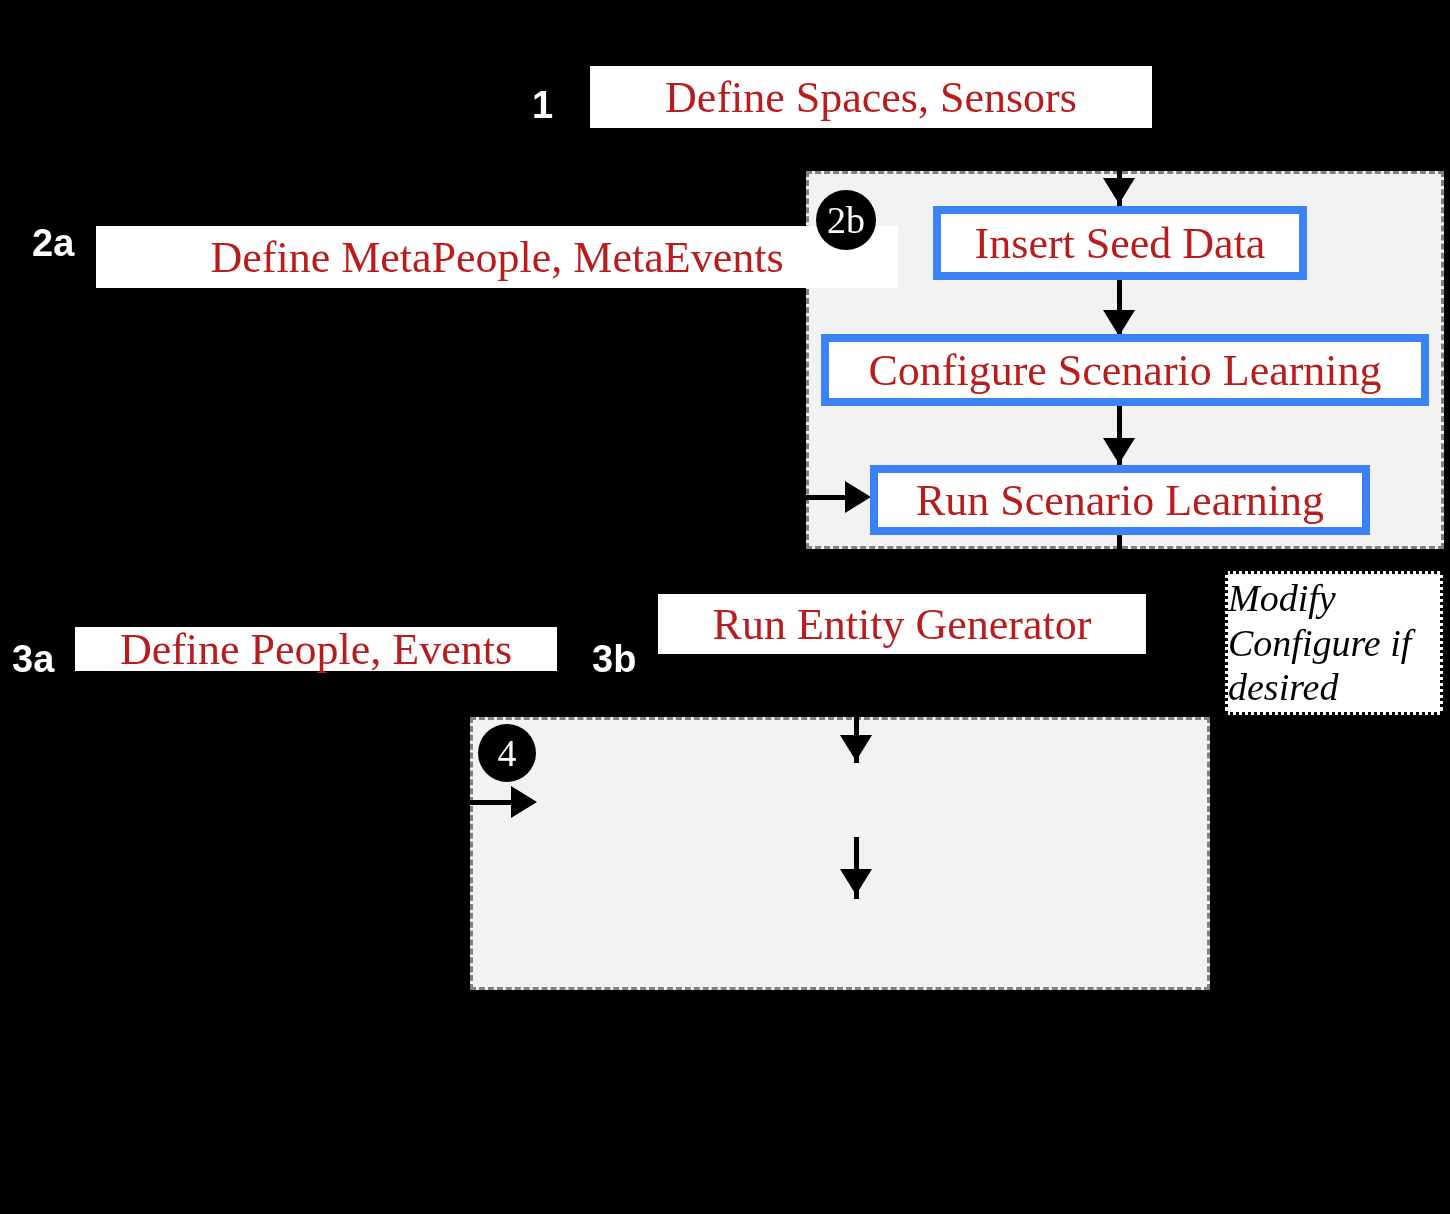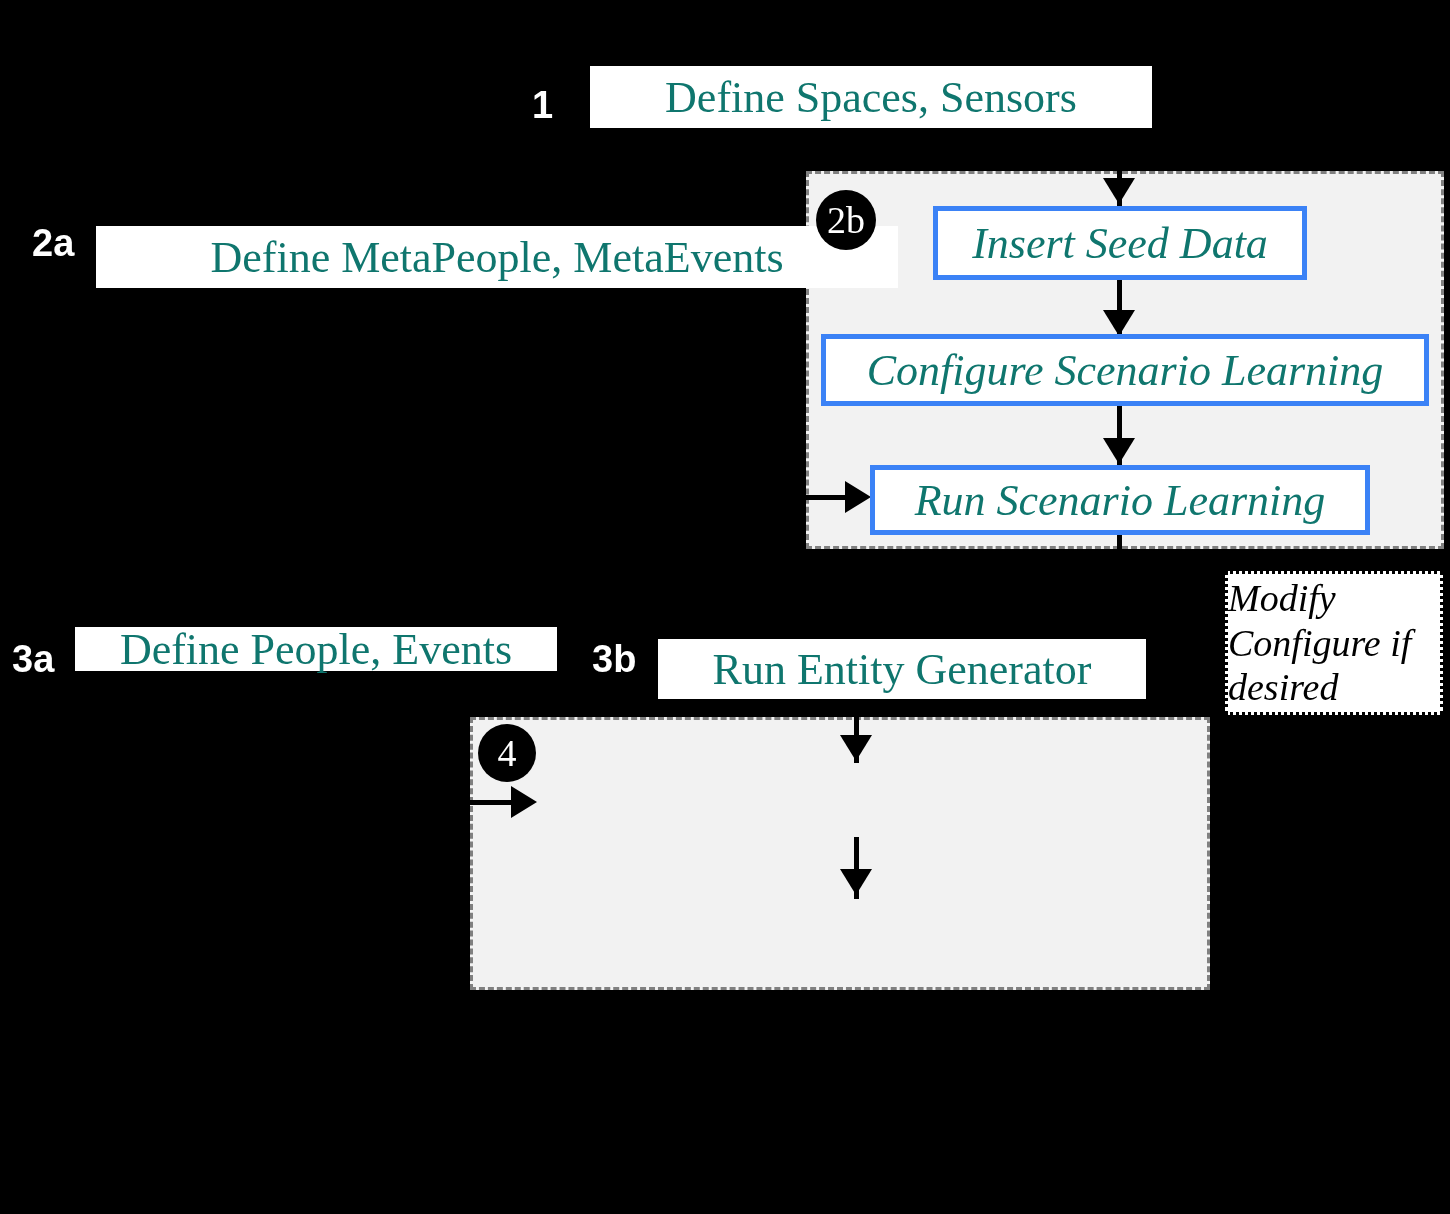--- a/index.html
+++ b/index.html
@@ -46,32 +46,31 @@
     font-weight: 700;
     line-height: 1;
     z-index: 20;
     white-space: nowrap;
   }
 
   
   .box {
     position: absolute;
     background: #ffffff;
-    color: #0f766e;
+    color: #b91c1c;
     display: flex;
     align-items: center;
     justify-content: center;
     box-sizing: border-box;
     white-space: nowrap;
     z-index: 30;
     font-family: "Liberation Serif", serif;
   }
   .box.bordered {
-    border: 5px solid #3b82f6;
-    font-style: italic;
+    border: 8px solid #3b82f6;
   }
   .box.plain {
     border: 0;
   }
 
   
   .note {
     position: absolute;
     background: #ffffff;
     color: #000000;
@@ -169,21 +168,21 @@
   <div class="box plain" style="left:96px; top:226px; width:802px; height:62px; font-size:44px;">Define MetaPeople, MetaEvents</div>
 
   <div class="box bordered" style="left:933px; top:206px; width:374px; height:74px; font-size:44px;">Insert Seed Data</div>
 
   <div class="box bordered" style="left:821px; top:334px; width:608px; height:72px; font-size:44px;">Configure Scenario Learning</div>
 
   <div class="box bordered" style="left:870px; top:465px; width:500px; height:70px; font-size:44px;">Run Scenario Learning</div>
 
   <div class="box plain" style="left:75px; top:627px; width:482px; height:44px; font-size:44px;">Define People, Events</div>
 
-  <div class="box plain" style="left:658px; top:639px; width:488px; height:60px; font-size:44px;">Run Entity Generator</div>
+  <div class="box plain" style="left:658px; top:594px; width:488px; height:60px; font-size:44px;">Run Entity Generator</div>
 
 
 
   <div class="note" style="left:1225px; top:571px; width:218px; height:144px; font-size:38px;">
     <span>Modify</span>
     <span>Configure if</span>
     <span>desired</span>
   </div>
 
 </div>

